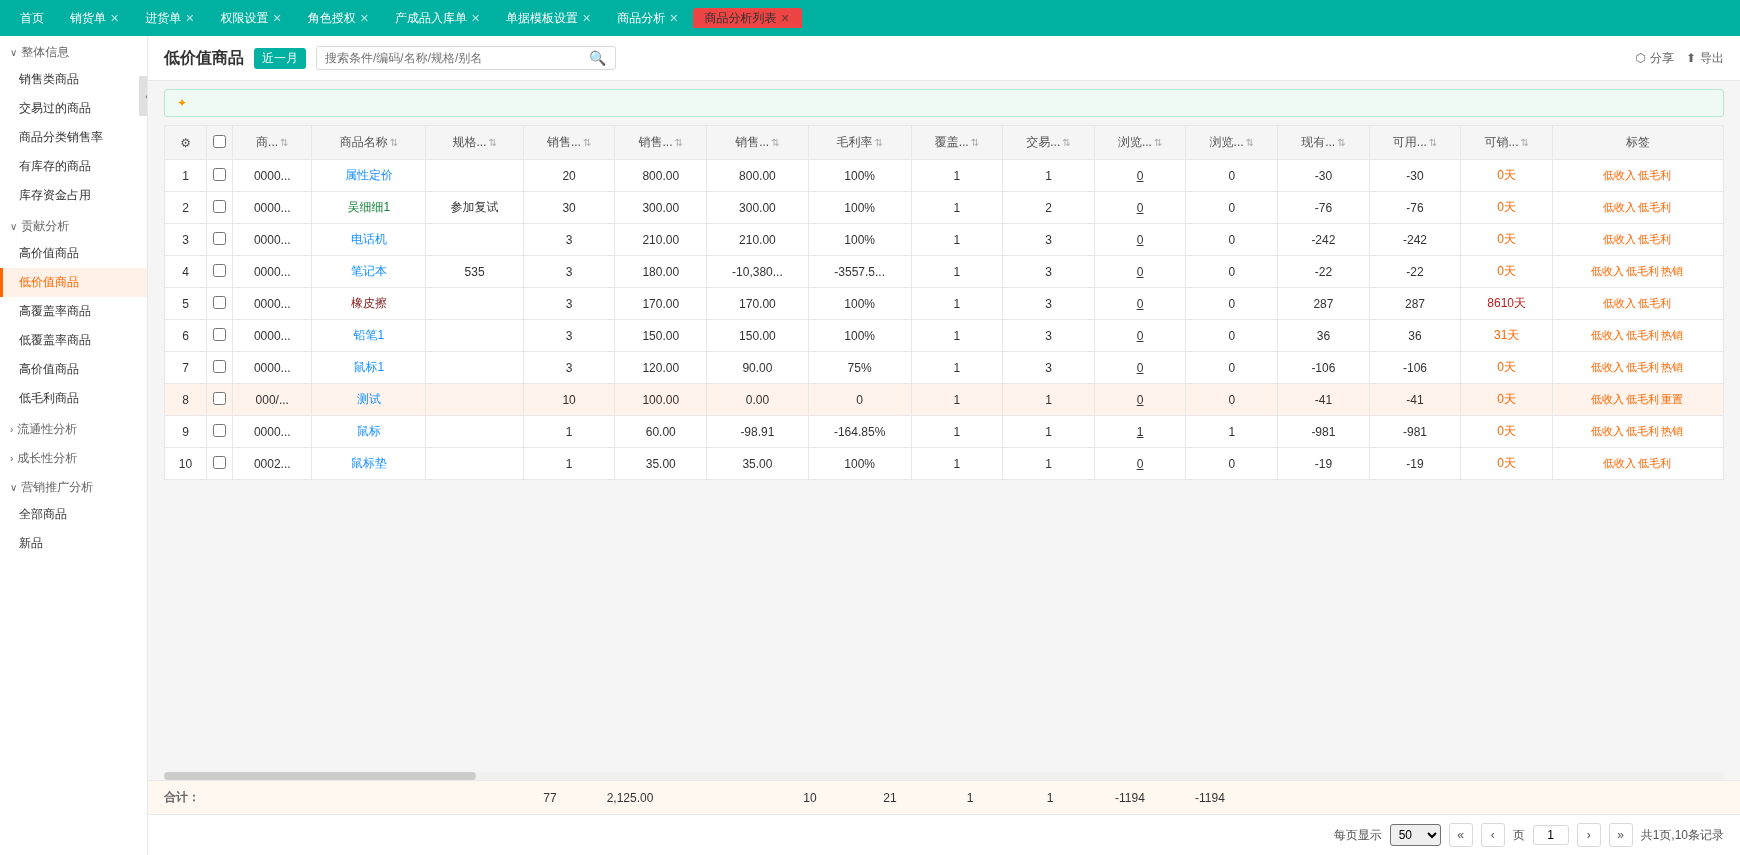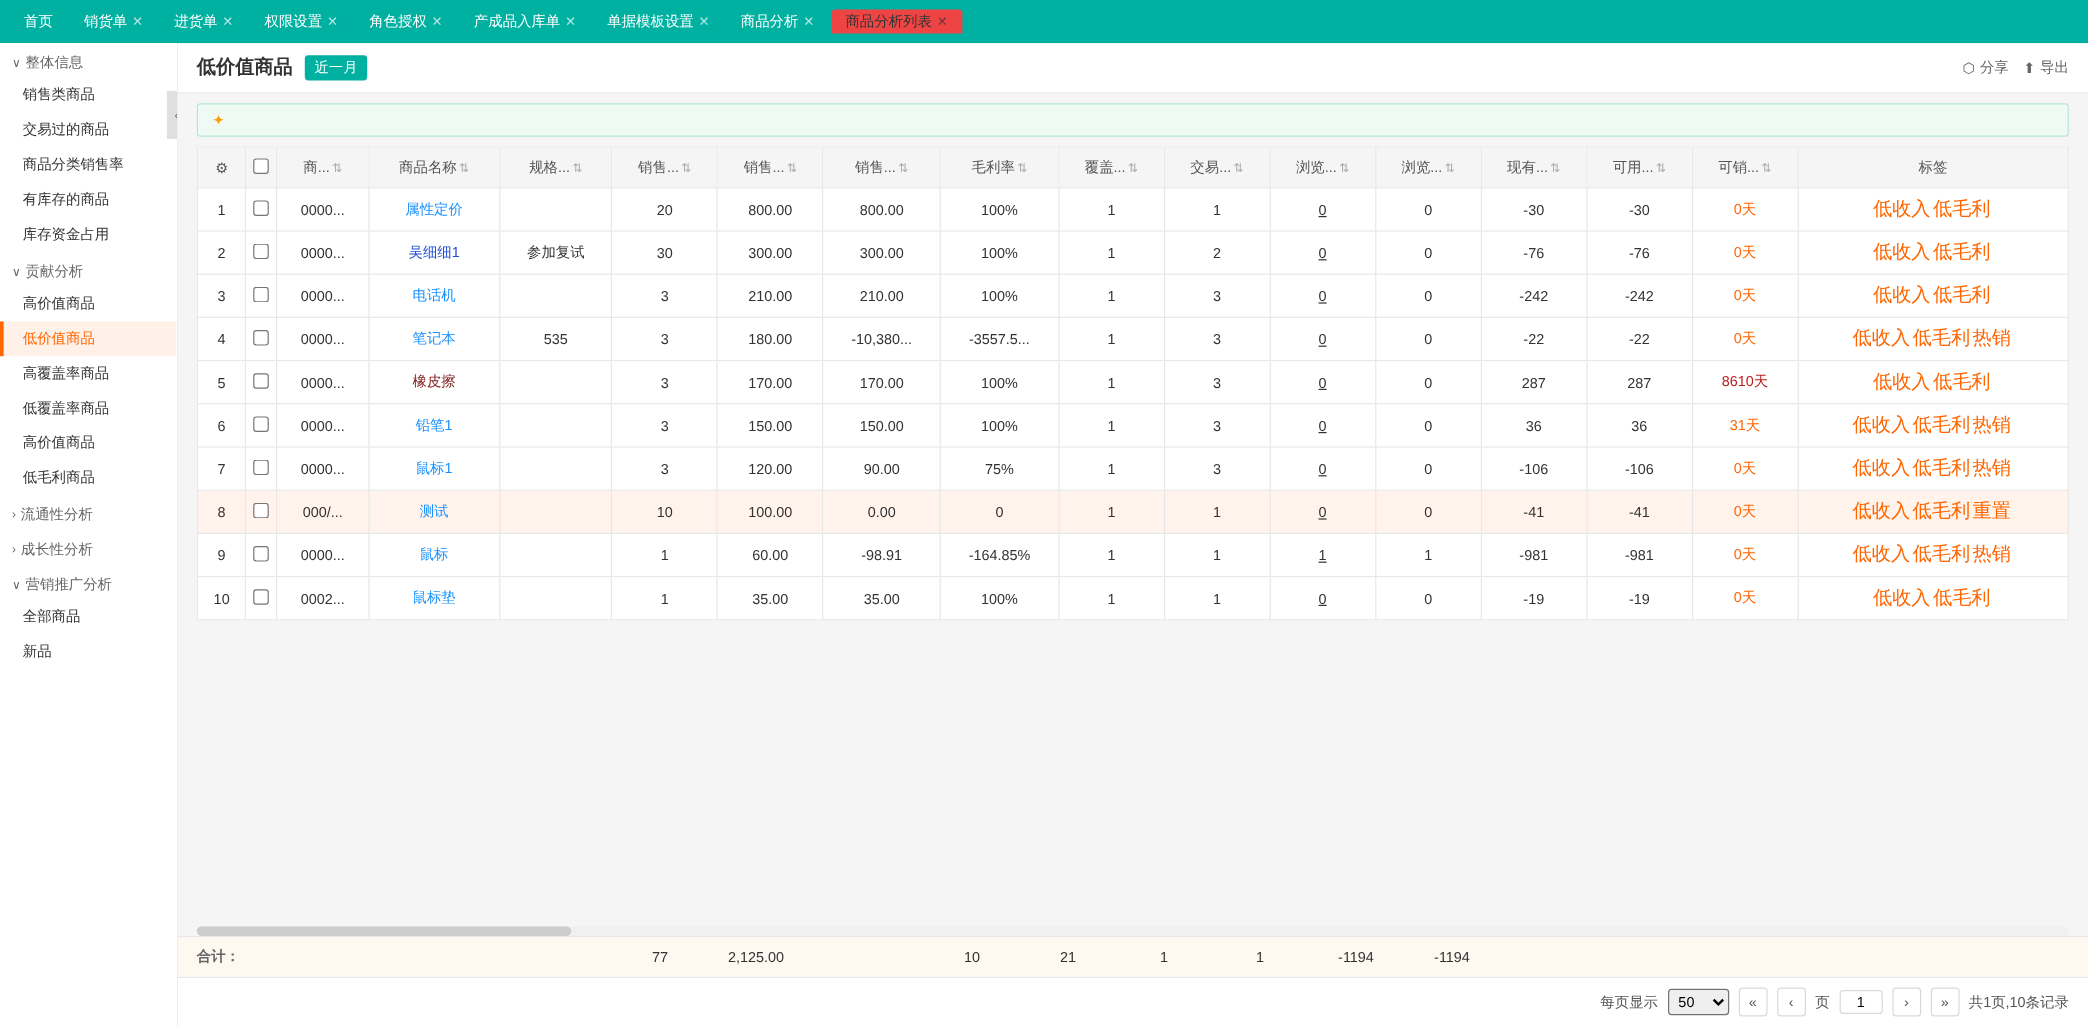--- a/index.html
+++ b/index.html
@@ -177,21 +177,21 @@
       margin-left: 2px;
     }
     td {
       padding: 7px 6px;
       border: 1px solid #e8e8e8;
       text-align: center;
       color: #333;
       white-space: nowrap;
     }
     tr.highlighted td { background: #fff3ec; }
-    .tag-orange { color: #ff6600; font-size: 16px; margin-right: 2px; cursor: pointer; }
+    .tag-orange { color: #ff6600; font-size: 11px; margin-right: 2px; cursor: pointer; }
     .link-underline { text-decoration: underline; color: #333; cursor: pointer; }
     .checkbox-cell { width: 24px; }
     .row-num { color: #333; }
 
     
     .table-footer {
       background: #fff8f0;
       border-top: 1px solid #e8e8e8;
       padding: 8px 16px;
       display: flex;
@@ -367,20 +367,24 @@
     <div class="sidebar-item">
       <span>新品</span>
     </div>
   </div>
 
   <div class="content-area">
 
     <div class="content-header">
       <span class="page-title">低价值商品</span>
       <span class="date-badge">近一月</span>
+      <div class="search-box">
+        <input type="text" placeholder="搜索条件/编码/名称/规格/别名" style="">
+        <span class="search-icon">🔍</span>
+      </div>
       <div class="header-actions">
         <div class="action-btn">
           <span>⬡</span>
           <span>分享</span>
         </div>
         <div class="action-btn">
           <span>⬆</span>
           <span>导出</span>
         </div>
       </div>
@@ -431,21 +435,21 @@
       <td>0</td>
       <td>-30</td>
       <td>-30</td>
       <td style="color:#ff6600;">0天</td>
       <td><span class="tag-orange">低收入</span><span class="tag-orange">低毛利</span></td>
     </tr>
             <tr>
       <td class="row-num">2</td>
       <td class="checkbox-cell"><input type="checkbox" style=""></td>
       <td>0000...</td>
-      <td style="color:#1d4ed8;cursor:pointer;">吴细细1</td>
+      <td style="color:#15803d;cursor:pointer;">吴细细1</td>
       <td>参加复试</td>
       <td>30</td>
       <td>300.00</td>
       <td>300.00</td>
       <td>100%</td>
       <td>1</td>
       <td>2</td>
       <td><span class="link-underline">0</span></td>
       <td>0</td>
       <td>-76</td>

